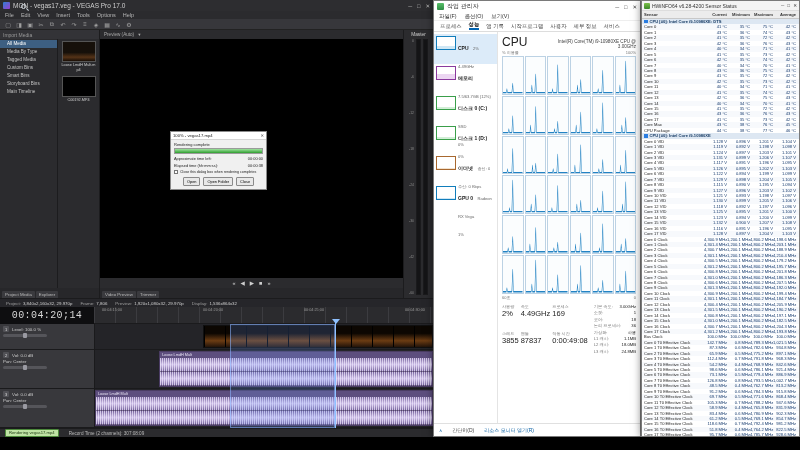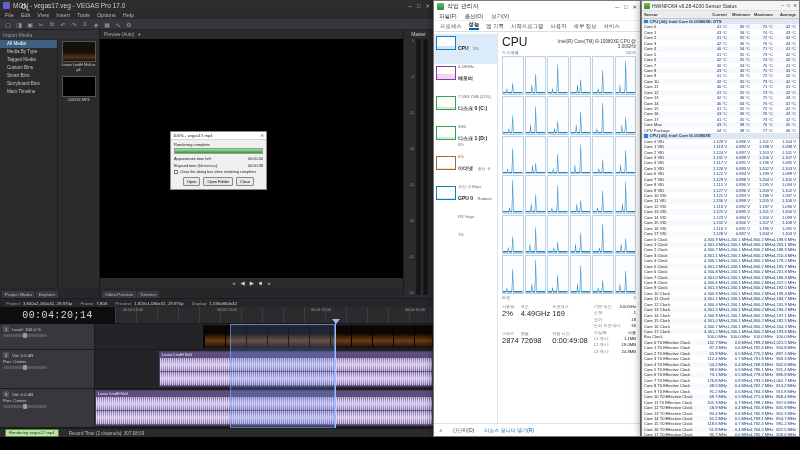--- a/index.html
+++ b/index.html
@@ -37,21 +37,21 @@
 .v-prev-tabs{height:10px;background:#27272a;display:flex;gap:1px;align-items:flex-end;padding:0 2px}
 .v-master{width:30px;background:#2b2b2e;border-left:1px solid #1c1c1e;display:flex;flex-direction:column;align-items:center}
 .v-master .mlabel{font-size:4.8px;color:#ccc;margin:2px 0}
 .v-meterwrap{flex:1;display:flex;gap:2px;padding-bottom:3px}
 .v-scale{display:flex;flex-direction:column;justify-content:space-between;font-size:3.4px;color:#8b8b8b;text-align:right}
 .v-bar{width:5px;background:#141416;border:1px solid #1a1a1c}
 .v-infobar{height:9px;background:#26262a;display:flex;align-items:center;gap:8px;padding:0 6px;font-size:4.4px;color:#9f9f9f;border-top:1px solid #1b1b1d}
 .v-infobar b{color:#cfcfcf;font-weight:normal;margin-left:2px}
 .v-timewrap{position:relative}
 .v-timerow{height:17px;display:flex}
-.v-timecode{width:115px;background:#0e0e10;color:#d8d8d8;font-family:"Liberation Mono","DejaVu Sans Mono",monospace;font-size:10px;display:flex;align-items:center;justify-content:center;letter-spacing:.4px}
+.v-timecode{width:94px;background:#0e0e10;color:#d8d8d8;font-family:"Liberation Mono","DejaVu Sans Mono",monospace;font-size:10px;display:flex;align-items:center;justify-content:center;letter-spacing:.4px}
 .v-ruler{flex:1;background:#2b2b2e;position:relative;display:flex;align-items:flex-start;justify-content:space-between;padding:1px 8px;font-size:3.8px;color:#9a9a9a;border-bottom:1px solid #1b1b1d;background-image:repeating-linear-gradient(90deg,#3c3c40 0 1px,transparent 1px 21px)}
 .v-tracks{height:104px;position:relative;background:#232326}
 .trk{display:flex;border-bottom:1px solid #1a1a1c}
 .trk-video{height:26px}
 .trk-audio{height:39px}
 .trk-head{width:95px;background:#38383c;border-right:1px solid #1a1a1c;padding:2px 3px;display:flex;flex-direction:column;gap:1px}
 .trk-head .l1{display:flex;gap:3px;font-size:4.4px;color:#ccc;align-items:center}
 .trk-num{width:6px;height:6px;background:#515156;color:#ddd;font-size:4px;display:flex;align-items:center;justify-content:center;border-radius:1px}
 .fader{width:44px;height:3px;background:#55555a;border-radius:2px;position:relative;margin-top:1px}
 .fader i{position:absolute;left:45%;top:-1px;width:4px;height:5px;background:#9a9aa2;border-radius:1px}
@@ -693,26 +693,26 @@
               <div class="sv">4.49GHz</div>
             </div>
 
             <div class="tm-stat">
               <div class="sl">프로세스</div>
               <div class="sv">169</div>
             </div>
 
             <div class="tm-stat">
               <div class="sl">스레드</div>
-              <div class="sv">2874</div>
+              <div class="sv">3855</div>
             </div>
 
             <div class="tm-stat">
               <div class="sl">핸들</div>
-              <div class="sv">72698</div>
+              <div class="sv">87837</div>
             </div>
 
             <div class="tm-stat">
               <div class="sl">작동 시간</div>
               <div class="sv">0:00:49:08</div>
             </div>
           </div>
         <div class="tm-specs">
 
             <div class="tm-spec">

